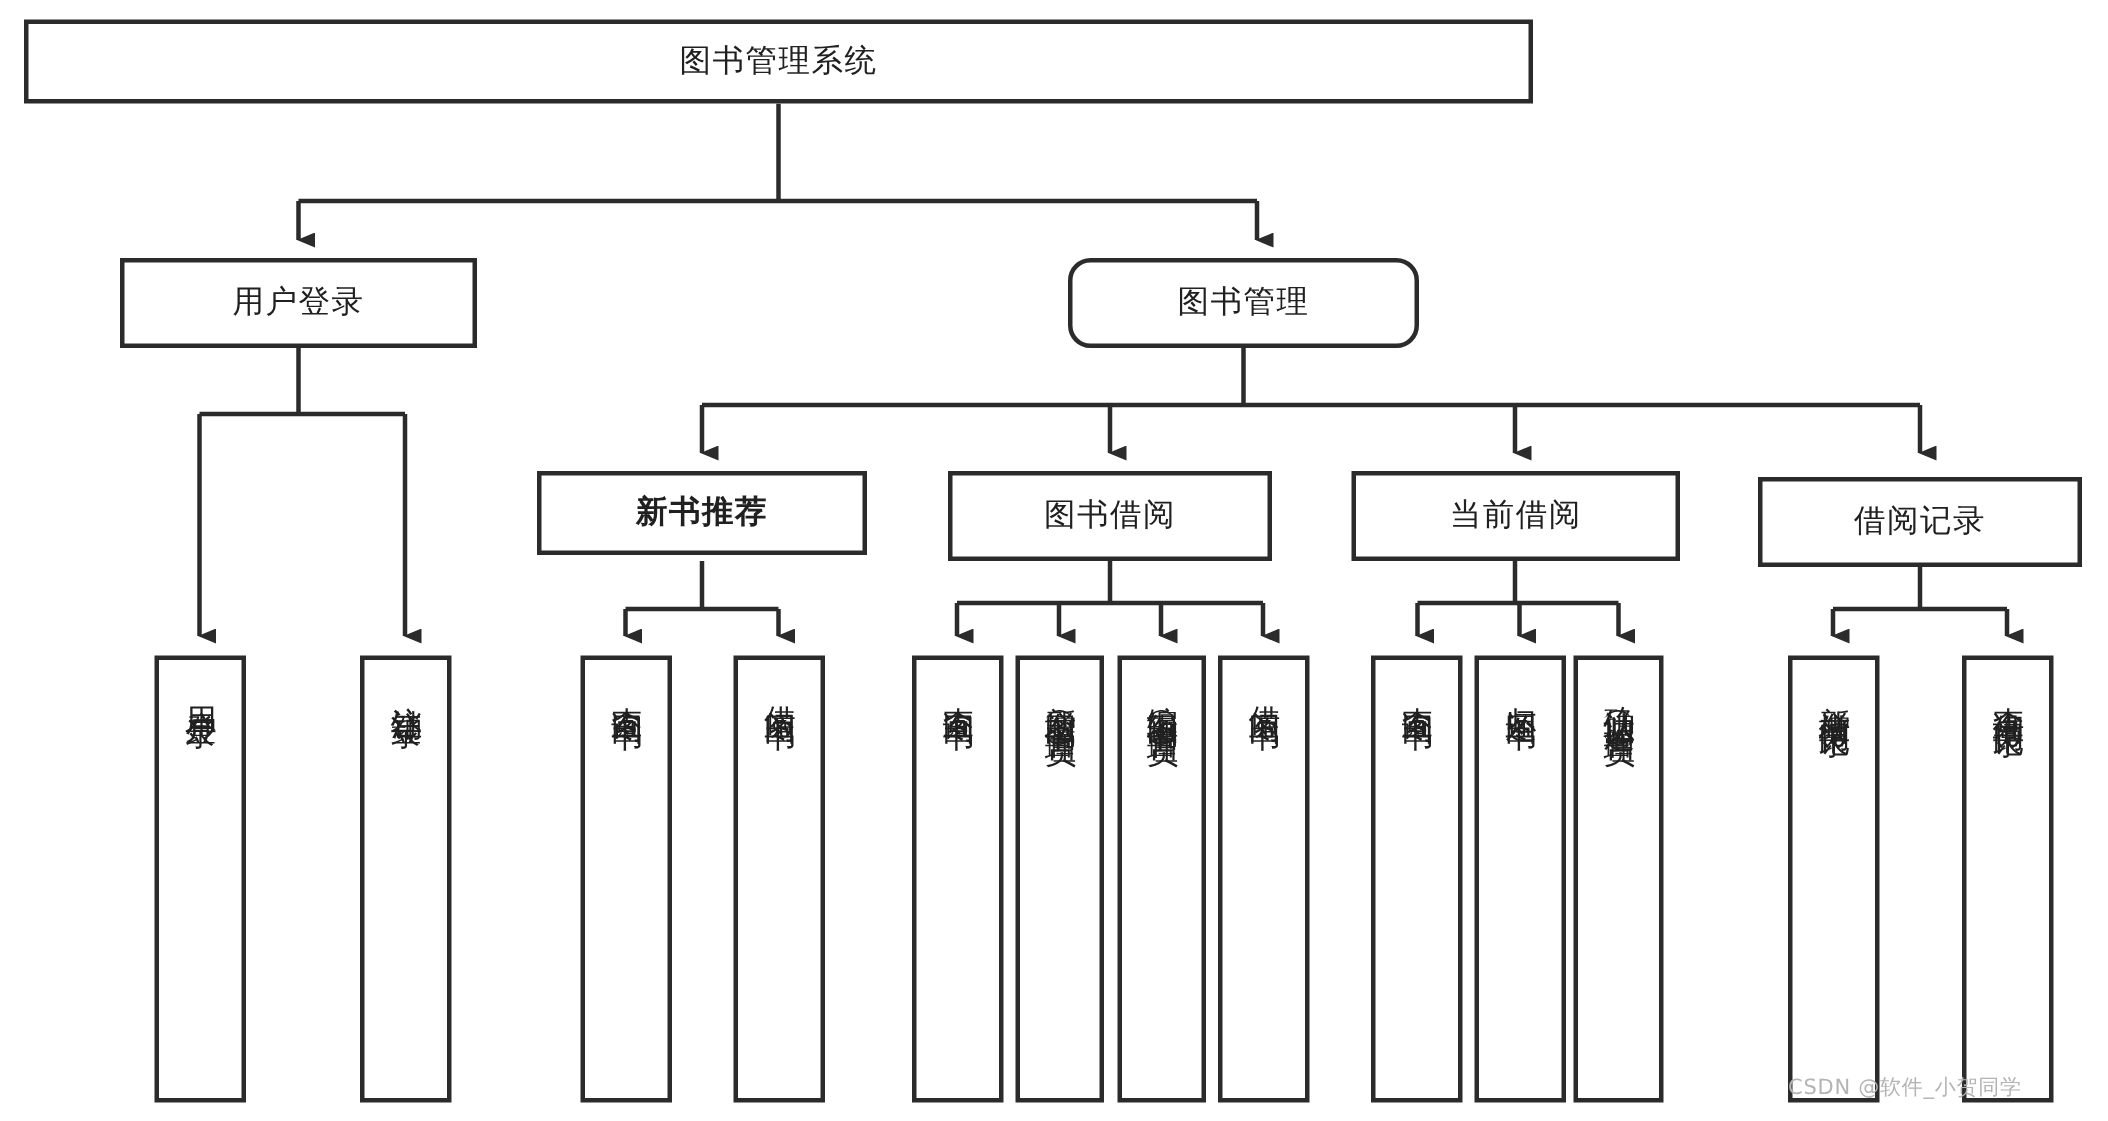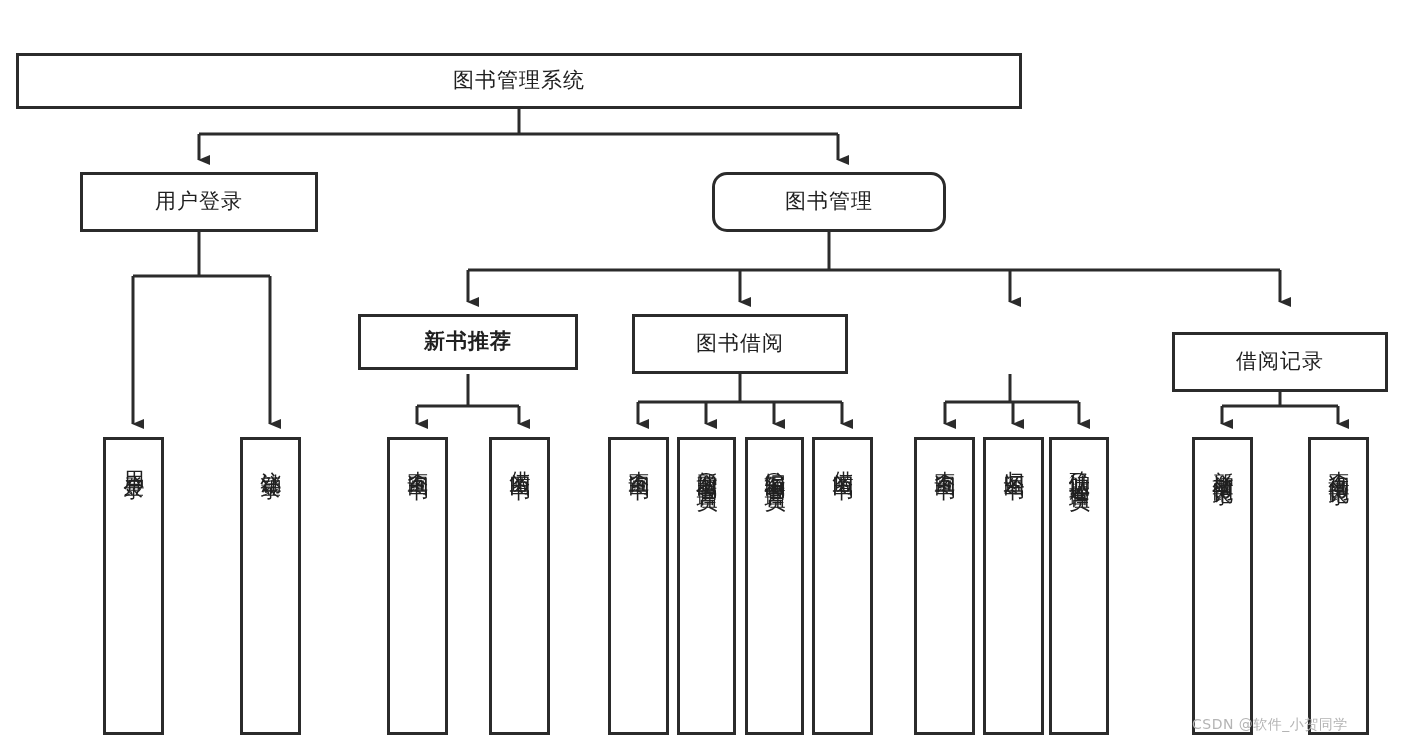--- a/index.html
+++ b/index.html
@@ -117,42 +117,45 @@
       <path d="M1013,402 L1013,424" marker-end="url(#arw)"></path>
       <path d="M1079,402 L1079,424" marker-end="url(#arw)"></path>
 
       <path d="M1280,374 L1280,406"></path>
       <path d="M1222,406 L1338,406"></path>
       <path d="M1222,406 L1222,424" marker-end="url(#arw)"></path>
       <path d="M1338,406 L1338,424" marker-end="url(#arw)"></path>
     </g>
   </svg>
 
-  <div class="node" style="left:16px; top:13px; width:1006px; height:56px;margin-top:40px;">
+  <div class="node" style="left:16px; top:13px; width:1006px; height:56px;">
     <span class="node-label">图书管理系统</span>
   </div>
 
   <div class="node" style="left:80px; top:172px; width:238px; height:60px;">
     <span class="node-label">用户登录</span>
   </div>
 
   <div class="node" style="left:712px; top:172px; width:234px; height:60px;border-radius:15px;">
     <span class="node-label">图书管理</span>
   </div>
 
   <div class="node" style="left:358px; top:314px; width:220px; height:56px;font-weight:bold;">
     <span class="node-label">新书推荐</span>
   </div>
 
   <div class="node" style="left:632px; top:314px; width:216px; height:60px;justify-content:center;">
     <span class="node-label">图书借阅</span>
   </div>
 
-
-  <div class="node" style="left:1172px; top:332px; width:216px; height:60px;">
+  <div class="node" style="left:901px; top:314px; width:219px; height:60px;">
+    <span class="node-label">当前借阅</span>
+  </div>
+
+  <div class="node" style="left:1172px; top:318px; width:216px; height:60px;">
     <span class="node-label">借阅记录</span>
   </div>
 
   <div class="node vert" style="left:103px; top:437px; width:61px; height:298px;">
     <span class="node-label">用户登录</span>
   </div>
 
   <div class="node vert" style="left:240px; top:437px; width:61px; height:298px;">
     <span class="node-label">注销登录</span>
   </div>

